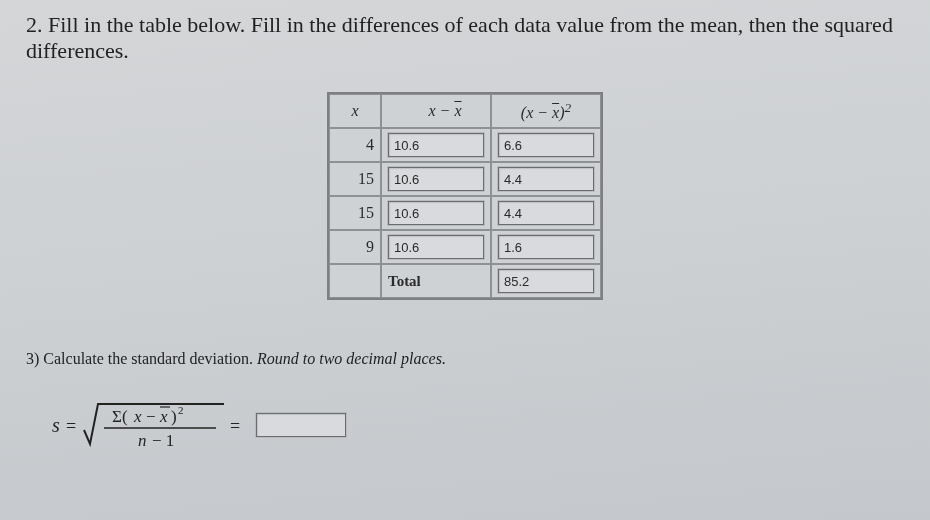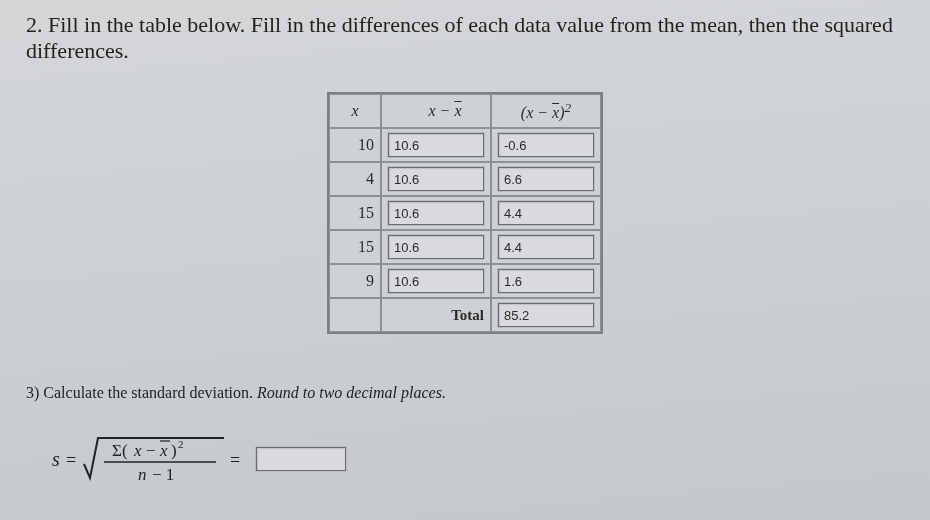--- a/index.html
+++ b/index.html
@@ -60,21 +60,21 @@
       border: 1px solid #6a6c70;
       background: #d8dadd;
       box-shadow: inset 1px 1px 1px rgba(0,0,0,0.12), 0 0 0 1px #b9bbbe;
       font-family: Arial, sans-serif;
       font-size: 13px;
       color: #2a2a2a;
       padding: 2px 5px;
       outline: none;
     }
     td.totlabel {
-      text-align: right;
+      text-align: left;
       font-weight: bold;
       font-size: 15px;
     }
     .q3 {
       font-size: 16px;
       color: #222;
       margin-bottom: 26px;
     }
     .q3 .it { font-style: italic; }
     .formula-row {
@@ -106,25 +106,20 @@
   <span>Fill in the table below. Fill in the differences of each data value from the mean, then the squared differences.</span>
 </div>
 
 <div class="table-wrap">
   <table class="data">
     <tbody>
         <tr>
       <th><span class="math-i">x</span></th>
       <th><span class="math-i">x</span> − <span class="math-i bar">x</span></th>
       <th>(<span class="math-i">x</span> − <span class="math-i bar">x</span>)<sup>2</sup></th>
-    </tr>
-    <tr>
-      <td class="xcell">10</td>
-      <td class="inpcell"><input class="inp" value="10.6" style=""></td>
-      <td class="inpcell"><input class="inp" value="-0.6" style=""></td>
     </tr>
     <tr>
       <td class="xcell">4</td>
       <td class="inpcell"><input class="inp" value="10.6" style=""></td>
       <td class="inpcell"><input class="inp" value="6.6" style=""></td>
     </tr>
     <tr>
       <td class="xcell">15</td>
       <td class="inpcell"><input class="inp" value="10.6" style=""></td>
       <td class="inpcell"><input class="inp" value="4.4" style=""></td>

